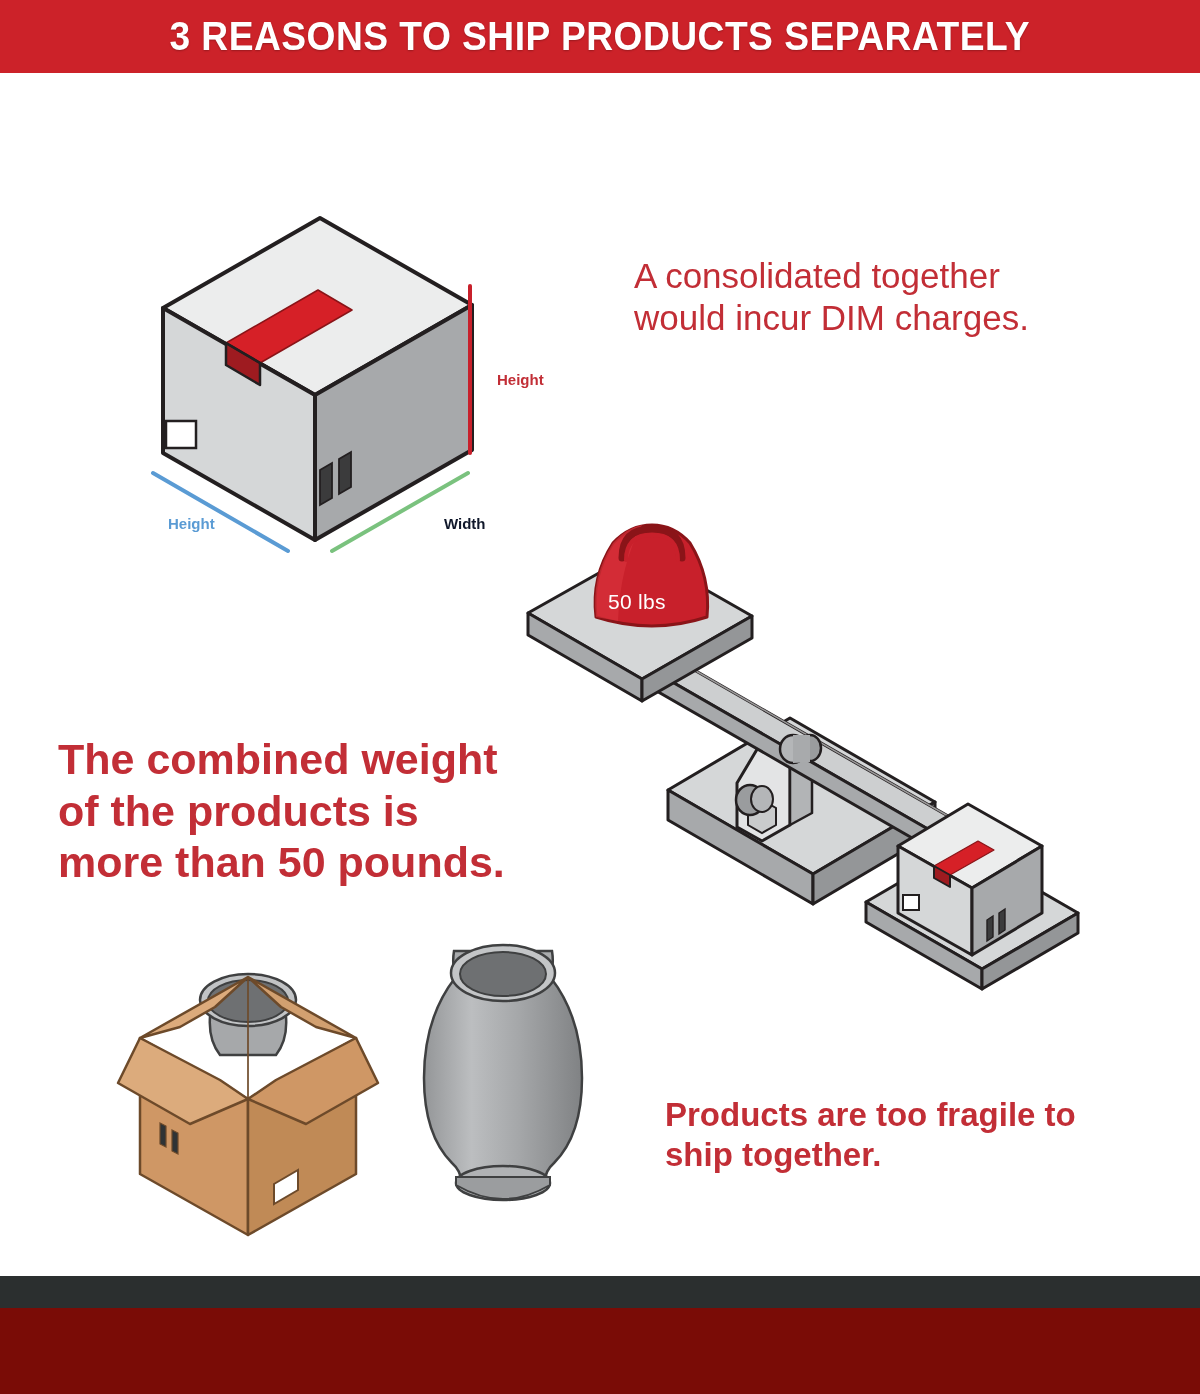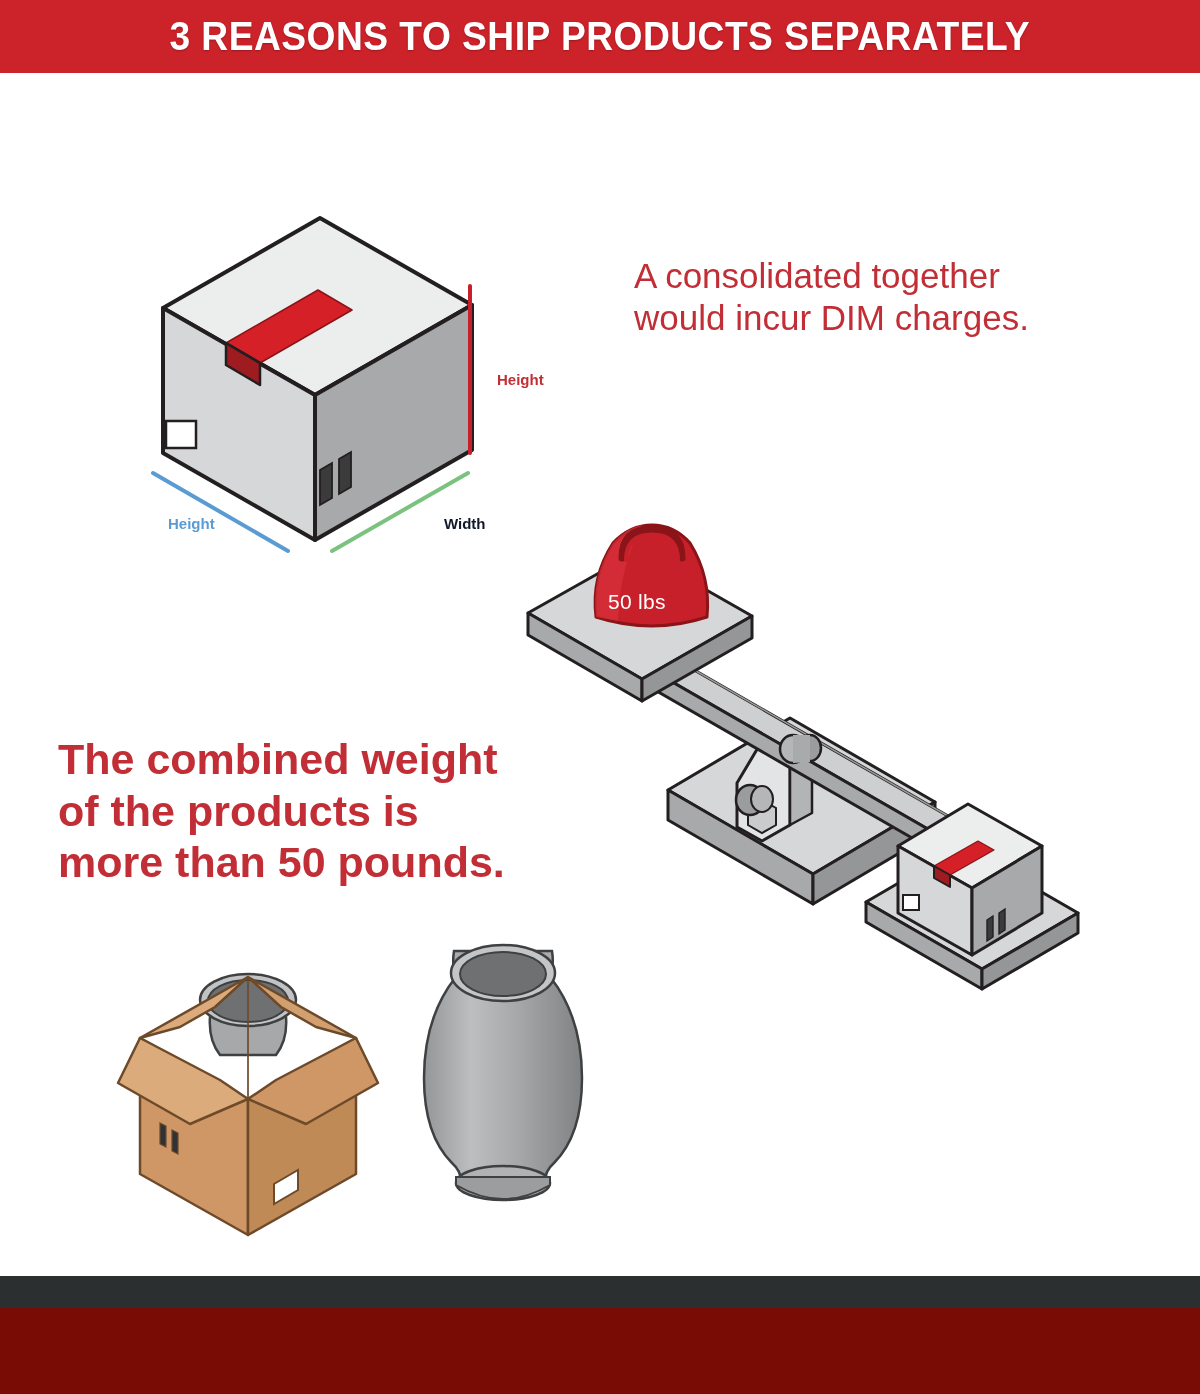--- a/index.html
+++ b/index.html
@@ -281,18 +281,19 @@
   </svg>
 
   <div class="dim-label" id="label-height">Height</div>
   <div class="dim-label" id="label-length">Height</div>
   <div class="dim-label" id="label-width">Width</div>
 
   <div class="weight-text">50 lbs</div>
 
   <div class="msg" id="msg-dim">A consolidated together would incur DIM charges.</div>
   <div class="msg" id="msg-weight">The combined weight of the products is more than 50 pounds.</div>
+  <div class="msg" id="msg-fragile">Products are too fragile to ship together.</div>
 </div>
 
 <div class="footer-stripe"></div>
 <div class="footer-band">
   
 </div>
 
 </body></html>

